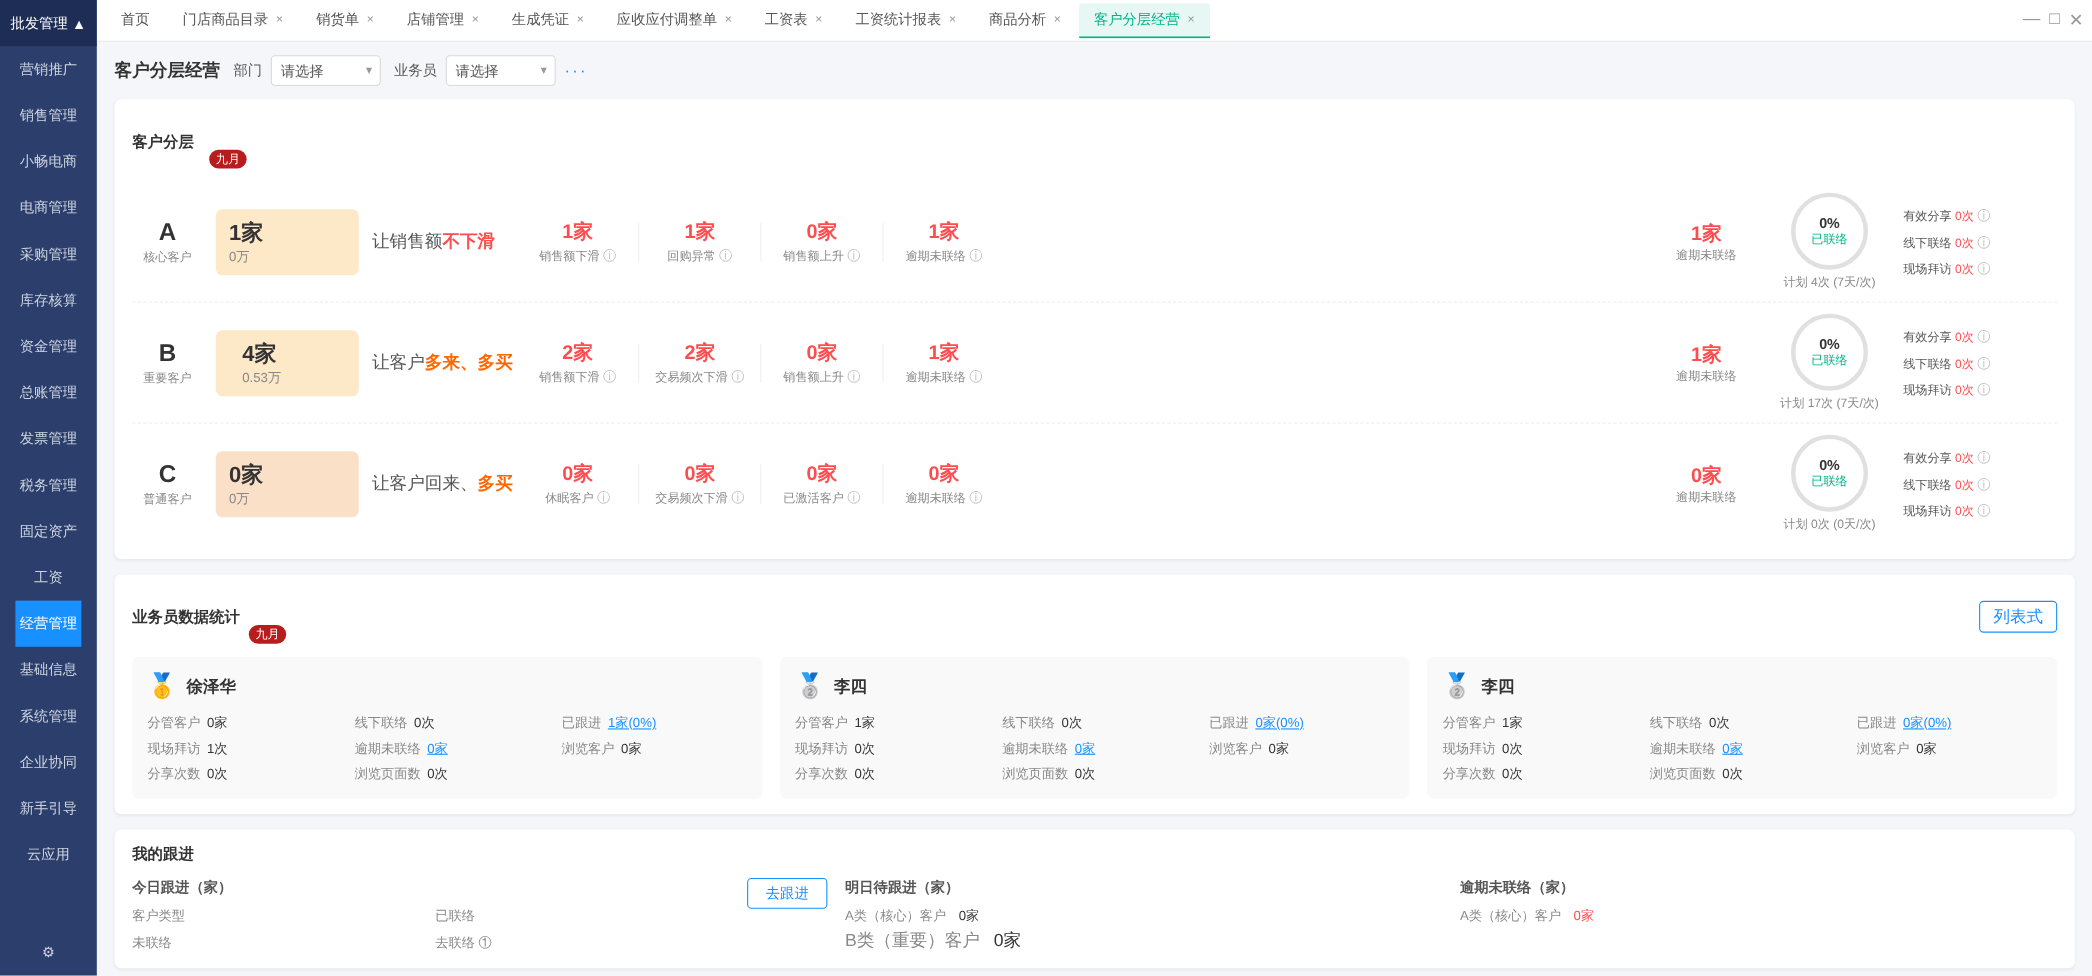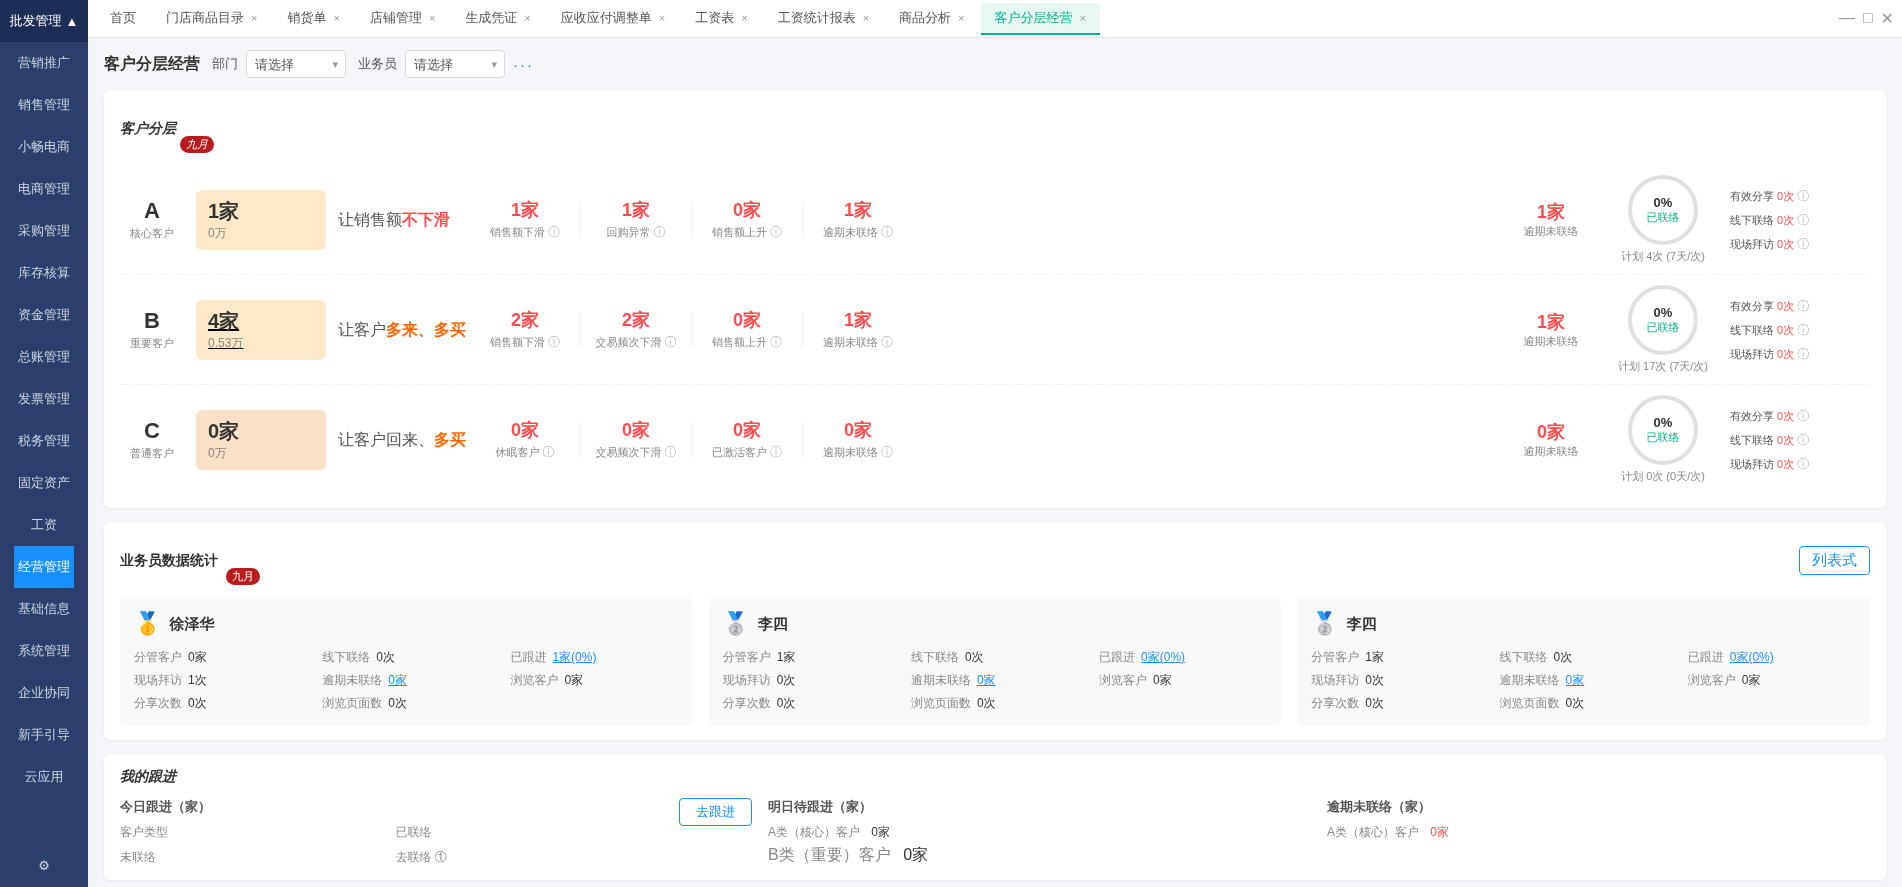--- a/index.html
+++ b/index.html
@@ -170,23 +170,22 @@
     .section-card {
       background: #fff;
       border-radius: 6px;
       padding: 14px 16px;
       margin-bottom: 14px;
       box-shadow: 0 1px 3px rgba(0,0,0,0.06);
     }
     .section-title-row {
       display: flex;
       align-items: center;
-      gap: 4px;
+      gap: 14px;
       margin-bottom: 12px;
-      font-style: italic;
     }
     .section-title {
       font-size: 14px;
       font-weight: bold;
       color: #333;
     }
     .month-badge {
       background: #b91c1c;
       color: #fff;
       font-size: 11px;
@@ -555,21 +554,21 @@
         <div>现场拜访 <span style="color:#ff4d4f;">0次</span> <span class="info-icon">ⓘ</span></div>
 
     </div>
   </div>
           <div class="tier-row">
     <div class="tier-label-box">
       <div class="tier-label">B</div>
       <div class="tier-sub">重要客户</div>
     </div>
     <div class="tier-amount-box">
-      <div style="position:relative;background:#fde8c8;border-radius:6px;padding:8px 12px;min-width:100px;text-decoration:underline;">
+      <div style="position:relative;background:#fde8c8;border-radius:6px;padding:8px 24px;min-width:100px;">
         <div style="font-size:20px;font-weight:bold;color:#333;">4家</div>
         <div style="font-size:12px;color:#888;">0.53万</div>
       </div>
     </div>
     <div class="tier-suggest">让客户<span style="color:#ff6600;font-weight:bold;">多来、多买</span></div>
     <div class="tier-stats">
 
         <div class="stat-item">
           <div class="stat-count" style="color:#ff4d4f;">2家</div>
           <div class="stat-label">销售额下滑 <span class="info-icon">ⓘ</span></div>

